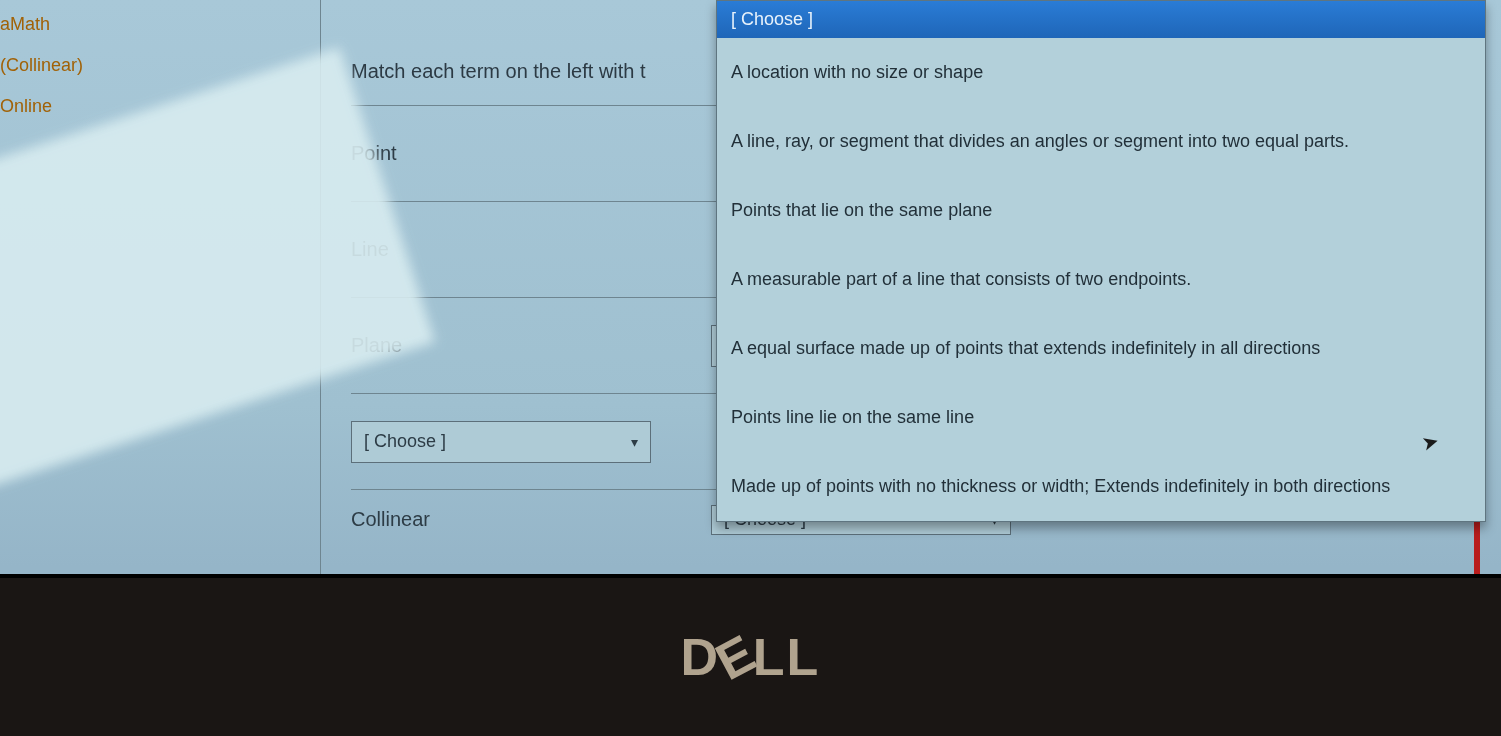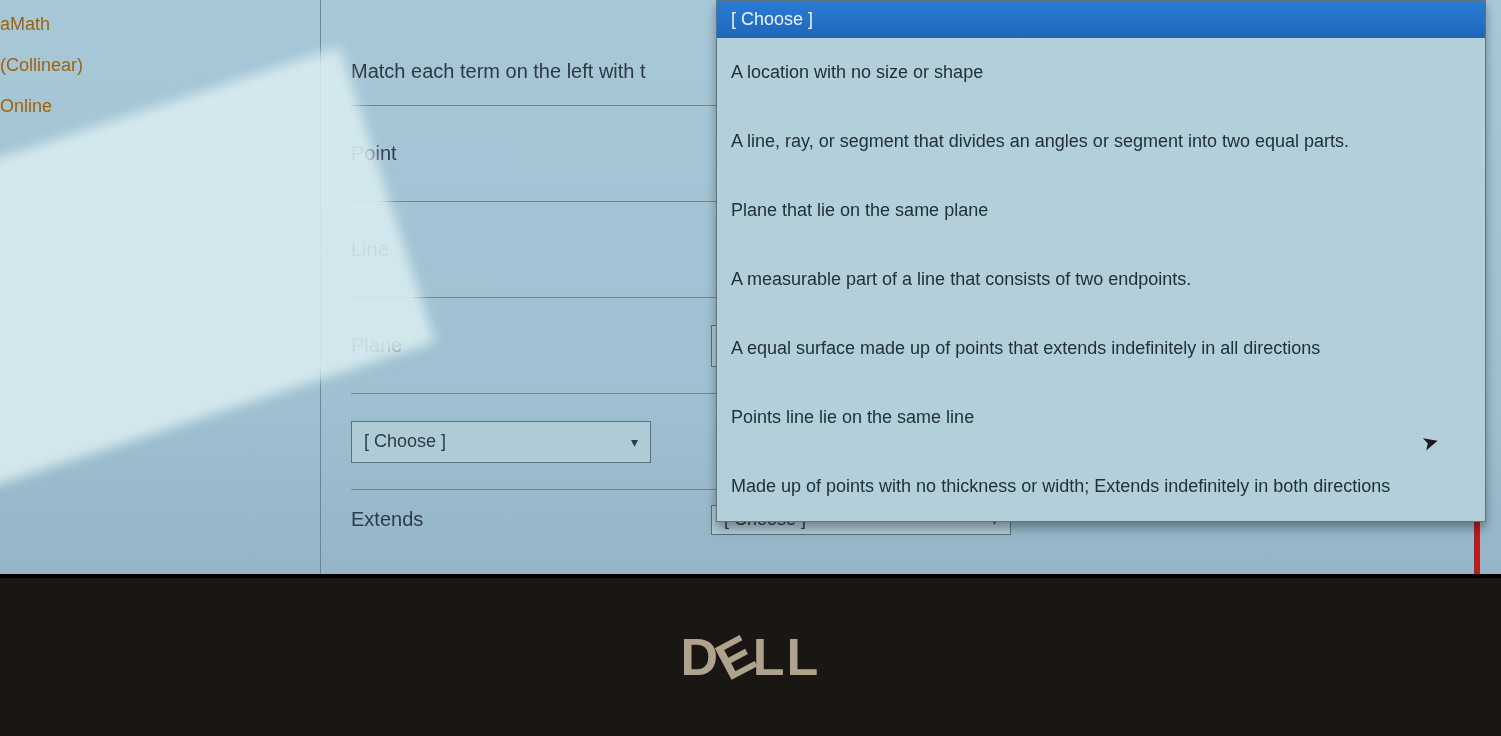--- a/index.html
+++ b/index.html
@@ -162,33 +162,33 @@
   </div>
 
   <div class="row">
     <div class="choose-box">
       <span>[ Choose ]</span>
       <span class="chev">▾</span>
     </div>
   </div>
 
   <div class="row" style="height:60px;">
-    <div class="term">Extends</div>
+    <div class="term">Collinear</div>
     <div class="choose-box" style="height:30px;overflow:hidden;">
       <span>[ Choose ]</span>
       <span class="chev">▾</span>
     </div>
   </div>
 </div>
 
 <div class="dropdown">
   <div class="dd-selected">[ Choose ]</div>
   <div class="dd-item">A location with no size or shape</div>
   <div class="dd-item">A line, ray, or segment that divides an angles or segment into two equal parts.</div>
-  <div class="dd-item">Plane that lie on the same plane</div>
+  <div class="dd-item">Points that lie on the same plane</div>
   <div class="dd-item">A measurable part of a line that consists of two endpoints.</div>
   <div class="dd-item">A equal surface made up of points that extends indefinitely in all directions</div>
   <div class="dd-item">Points line lie on the same line</div>
   <div class="dd-item">Made up of points with no thickness or width; Extends indefinitely in both directions</div>
 </div>
 
 <div class="cursor-arrow">➤</div>
 
 <div class="bezel">
   <div class="brand">

